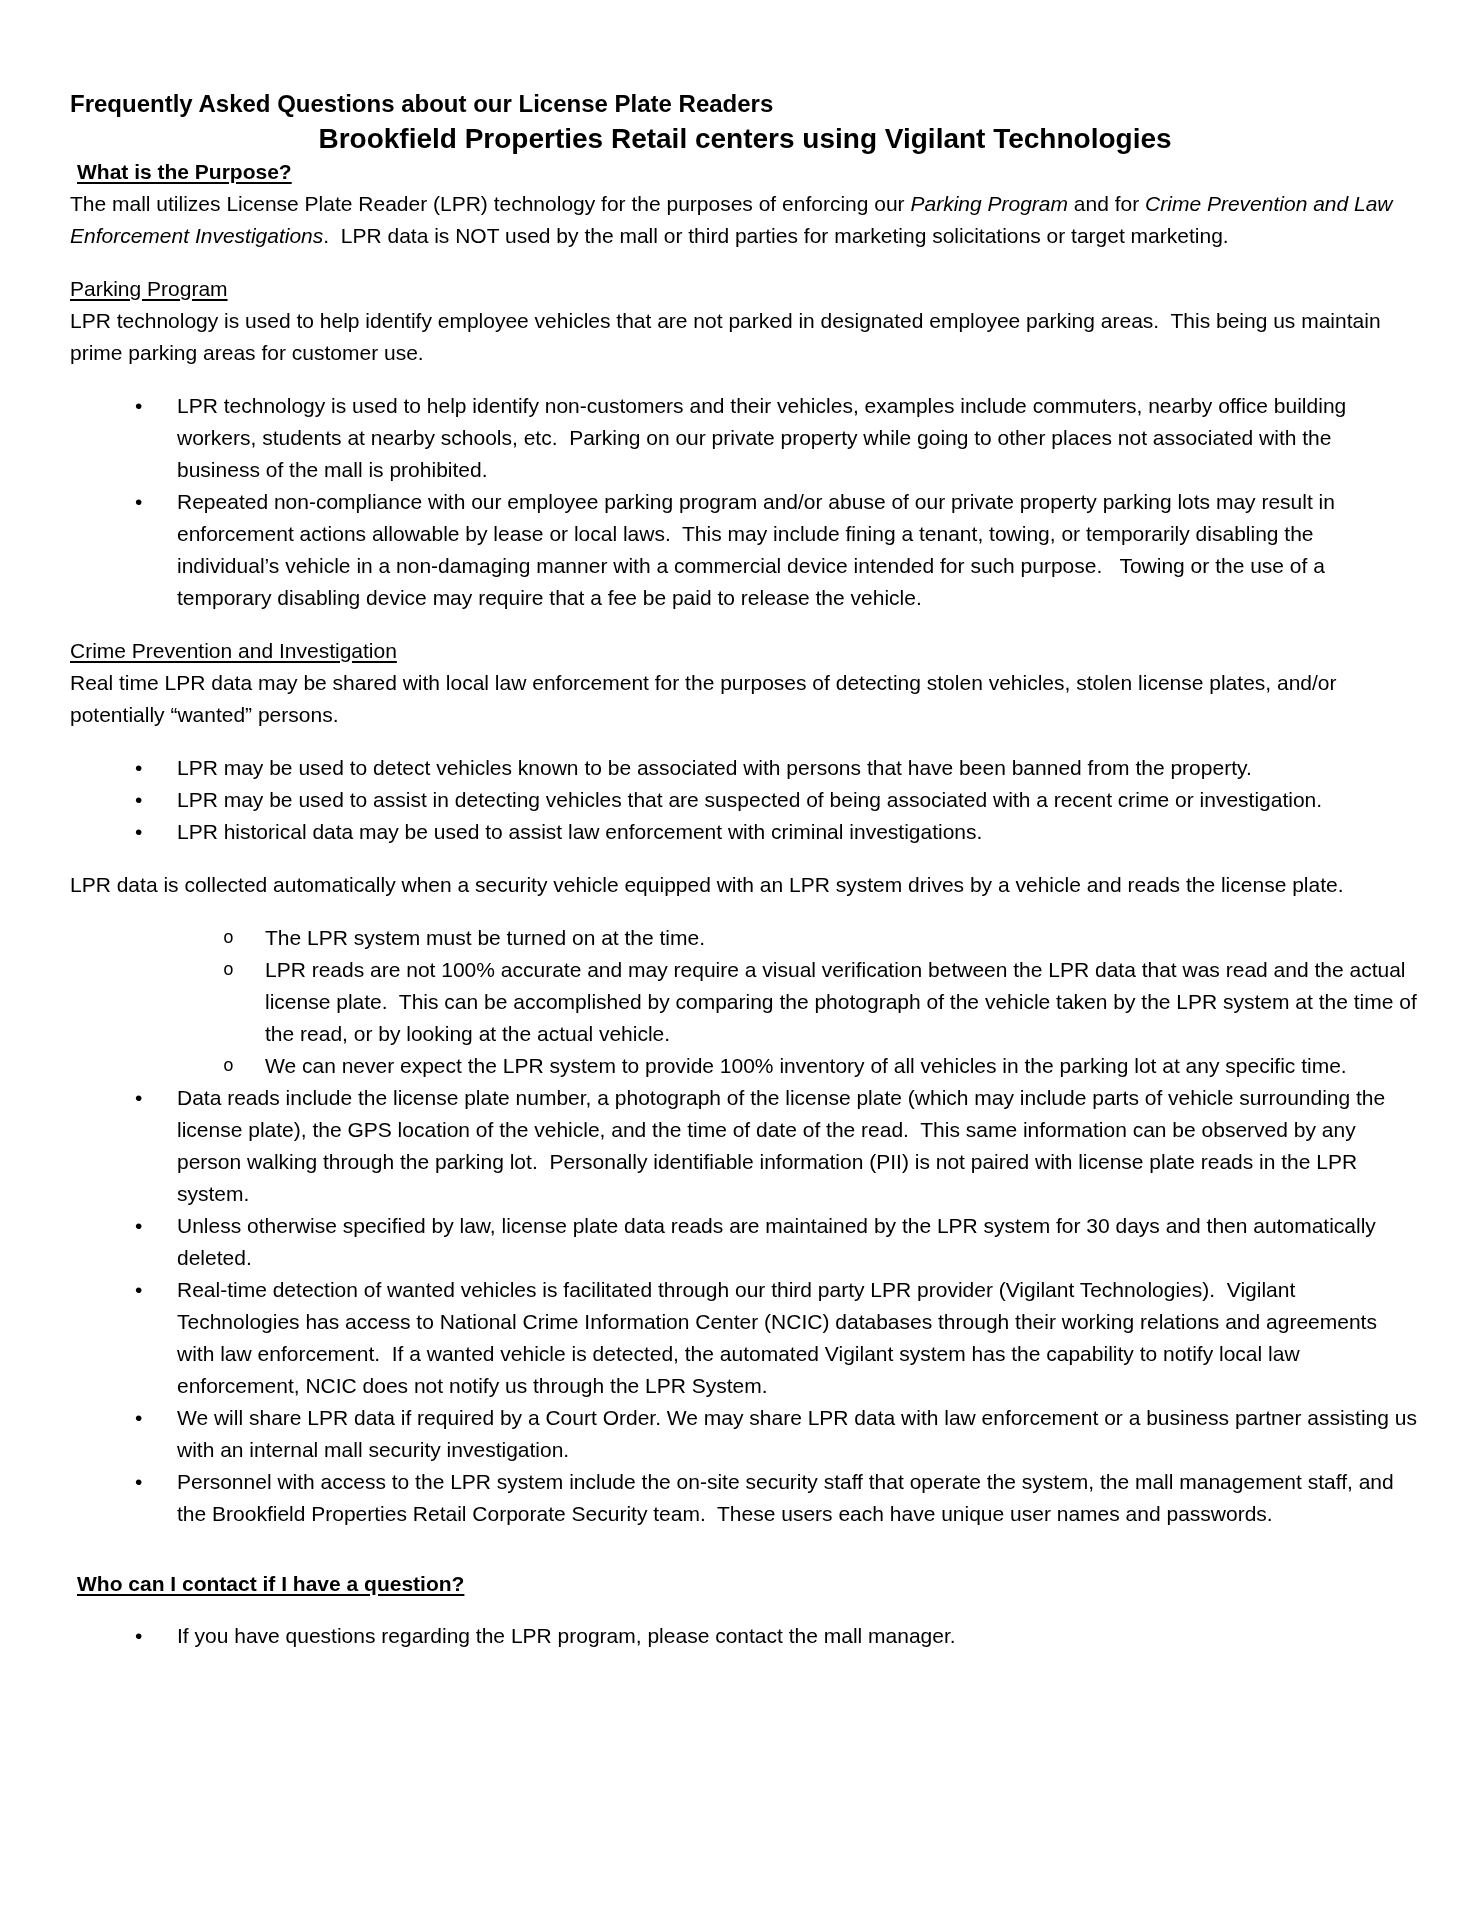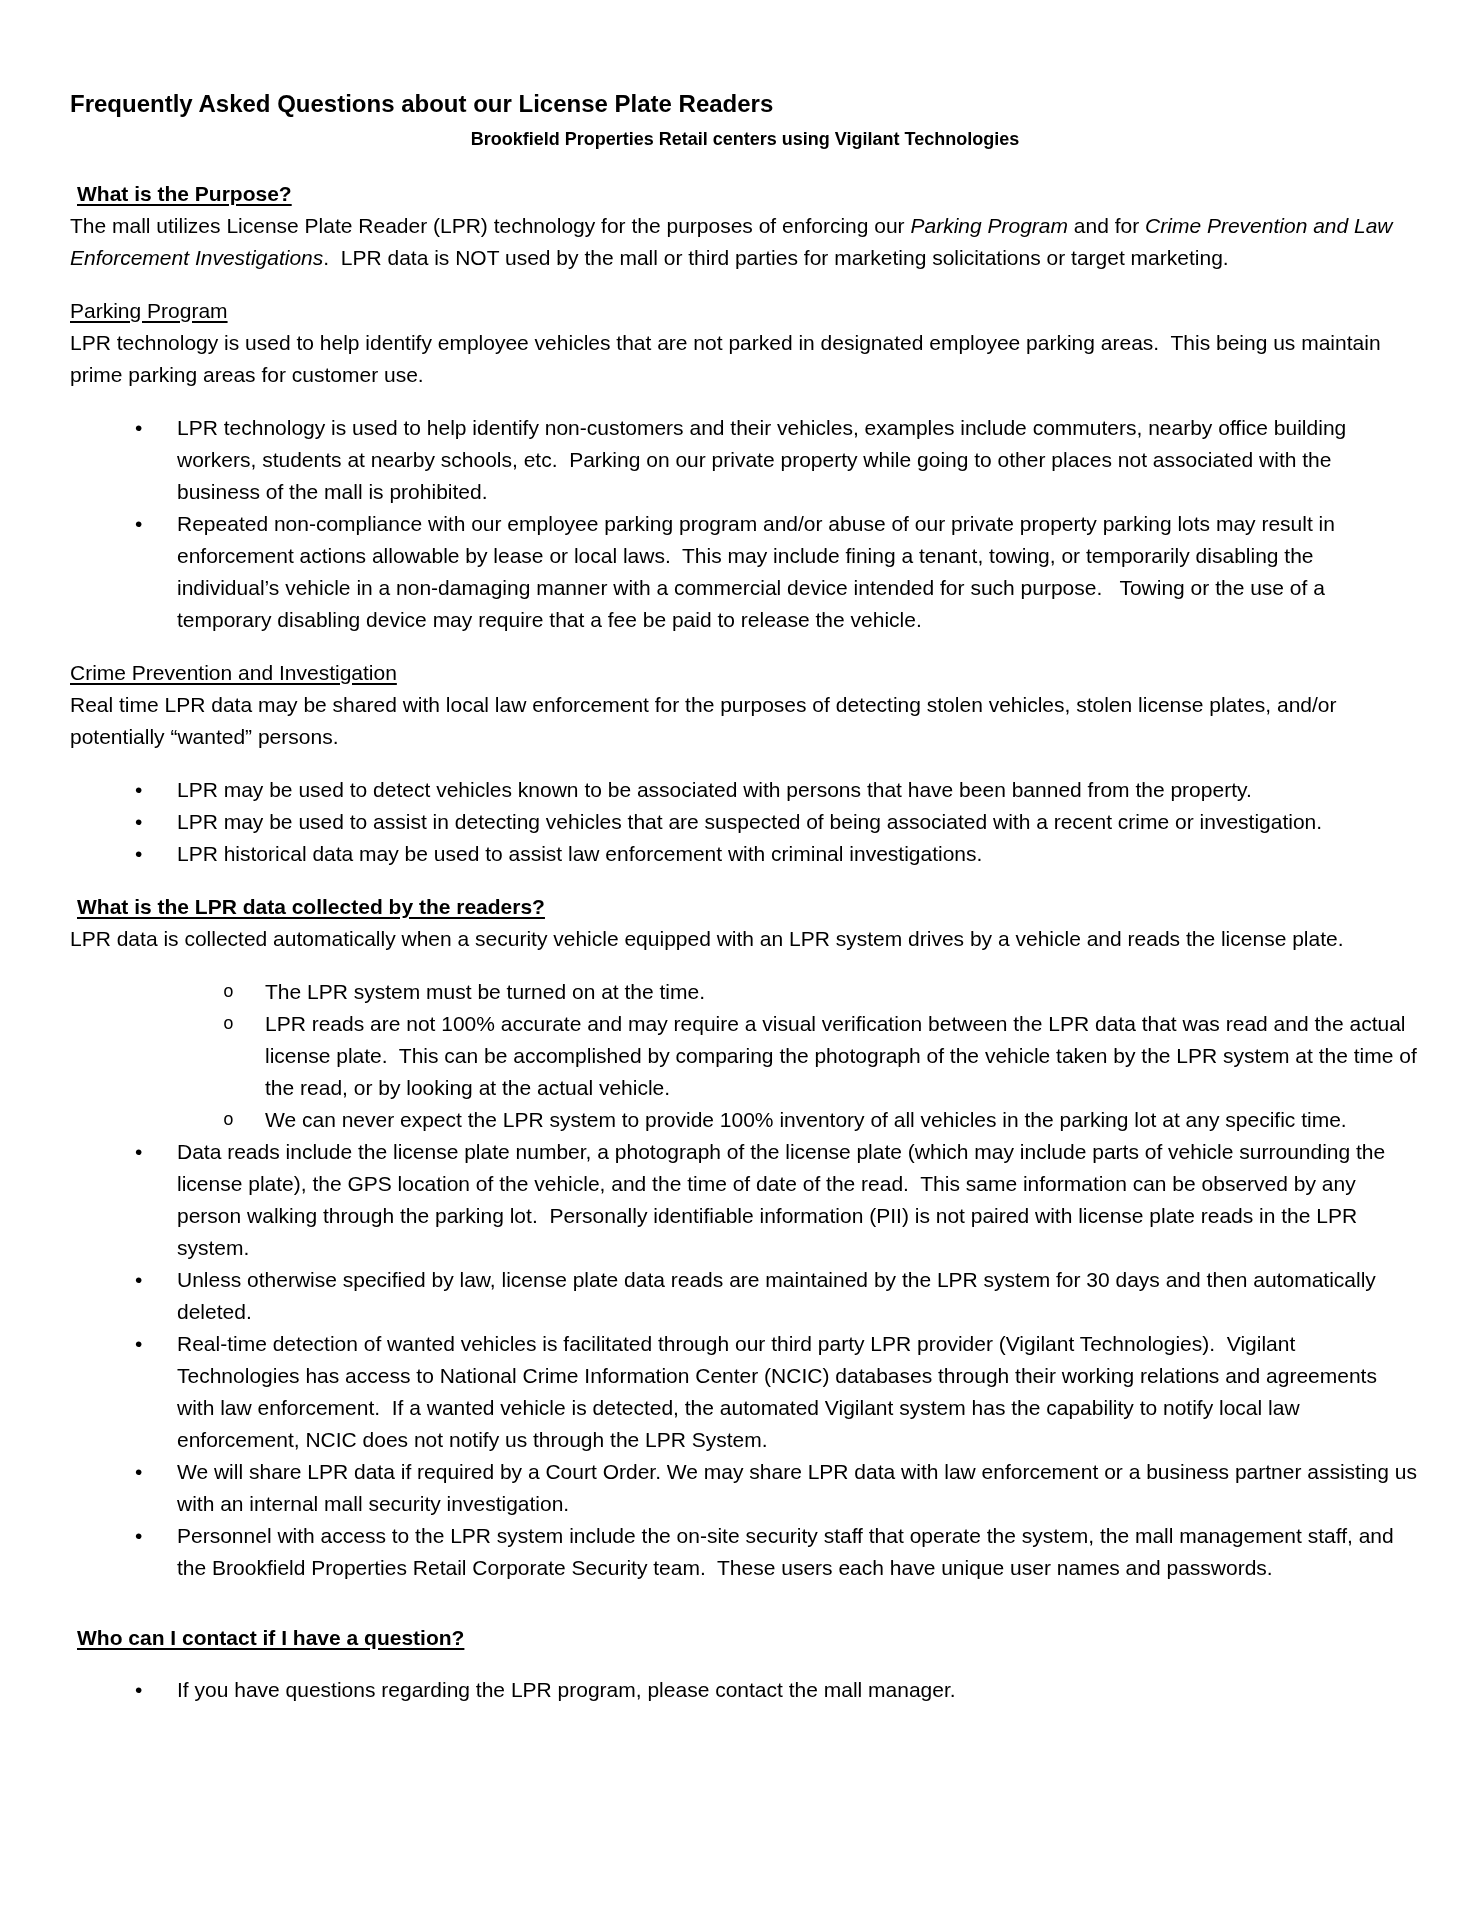--- a/index.html
+++ b/index.html
@@ -21,23 +21,22 @@
     width: 1350px;
   }
   .title {
     font-weight: bold;
     font-size: 24px;
     line-height: 36px;
   }
   .subtitle {
     text-align: center;
     font-weight: bold;
-    font-size: 18px;
+    font-size: 28px;
     line-height: 34px;
-    margin-bottom: 22px;
   }
   .doc-section .heading {
     text-decoration: underline;
     text-underline-offset: 3px;
   }
   .doc-section .heading.bold {
     font-weight: bold;
     margin-left: 7px;
   }
   .doc-section.spaced {
@@ -100,21 +99,20 @@
       <div class="doc-section">
         <div class="heading">Crime Prevention and Investigation</div>
         <div class="paragraph"><span>Real time LPR data may be shared with local law enforcement for the purposes of detecting stolen vehicles, stolen license plates, and/or potentially “wanted” persons.</span></div>
         <div class="list">
           <div class="li"><span class="marker">•</span><span class="li-text">LPR may be used to detect vehicles known to be associated with persons that have been banned from the property.</span></div>
           <div class="li"><span class="marker">•</span><span class="li-text">LPR may be used to assist in detecting vehicles that are suspected of being associated with a recent crime or investigation.</span></div>
           <div class="li"><span class="marker">•</span><span class="li-text">LPR historical data may be used to assist law enforcement with criminal investigations.</span></div>
         </div>
       </div>
       <div class="doc-section">
-        <div class="heading bold">What is the LPR data collected by the readers?</div>
         <div class="paragraph"><span>LPR data is collected automatically when a security vehicle equipped with an LPR system drives by a vehicle and reads the license plate.</span></div>
         <div class="list sub">
           <div class="li"><span class="marker">o</span><span class="li-text">The LPR system must be turned on at the time.</span></div>
           <div class="li"><span class="marker">o</span><span class="li-text">LPR reads are not 100% accurate and may require a visual verification between the LPR data that was read and the actual license plate.  This can be accomplished by comparing the photograph of the vehicle taken by the LPR system at the time of the read, or by looking at the actual vehicle.</span></div>
           <div class="li"><span class="marker">o</span><span class="li-text">We can never expect the LPR system to provide 100% inventory of all vehicles in the parking lot at any specific time.</span></div>
         </div>
         <div class="list">
           <div class="li"><span class="marker">•</span><span class="li-text">Data reads include the license plate number, a photograph of the license plate (which may include parts of vehicle surrounding the license plate), the GPS location of the vehicle, and the time of date of the read.  This same information can be observed by any person walking through the parking lot.  Personally identifiable information (PII) is not paired with license plate reads in the LPR system.</span></div>
           <div class="li"><span class="marker">•</span><span class="li-text">Unless otherwise specified by law, license plate data reads are maintained by the LPR system for 30 days and then automatically deleted.</span></div>
           <div class="li"><span class="marker">•</span><span class="li-text">Real-time detection of wanted vehicles is facilitated through our third party LPR provider (Vigilant Technologies).  Vigilant Technologies has access to National Crime Information Center (NCIC) databases through their working relations and agreements with law enforcement.  If a wanted vehicle is detected, the automated Vigilant system has the capability to notify local law enforcement, NCIC does not notify us through the LPR System.</span></div>

